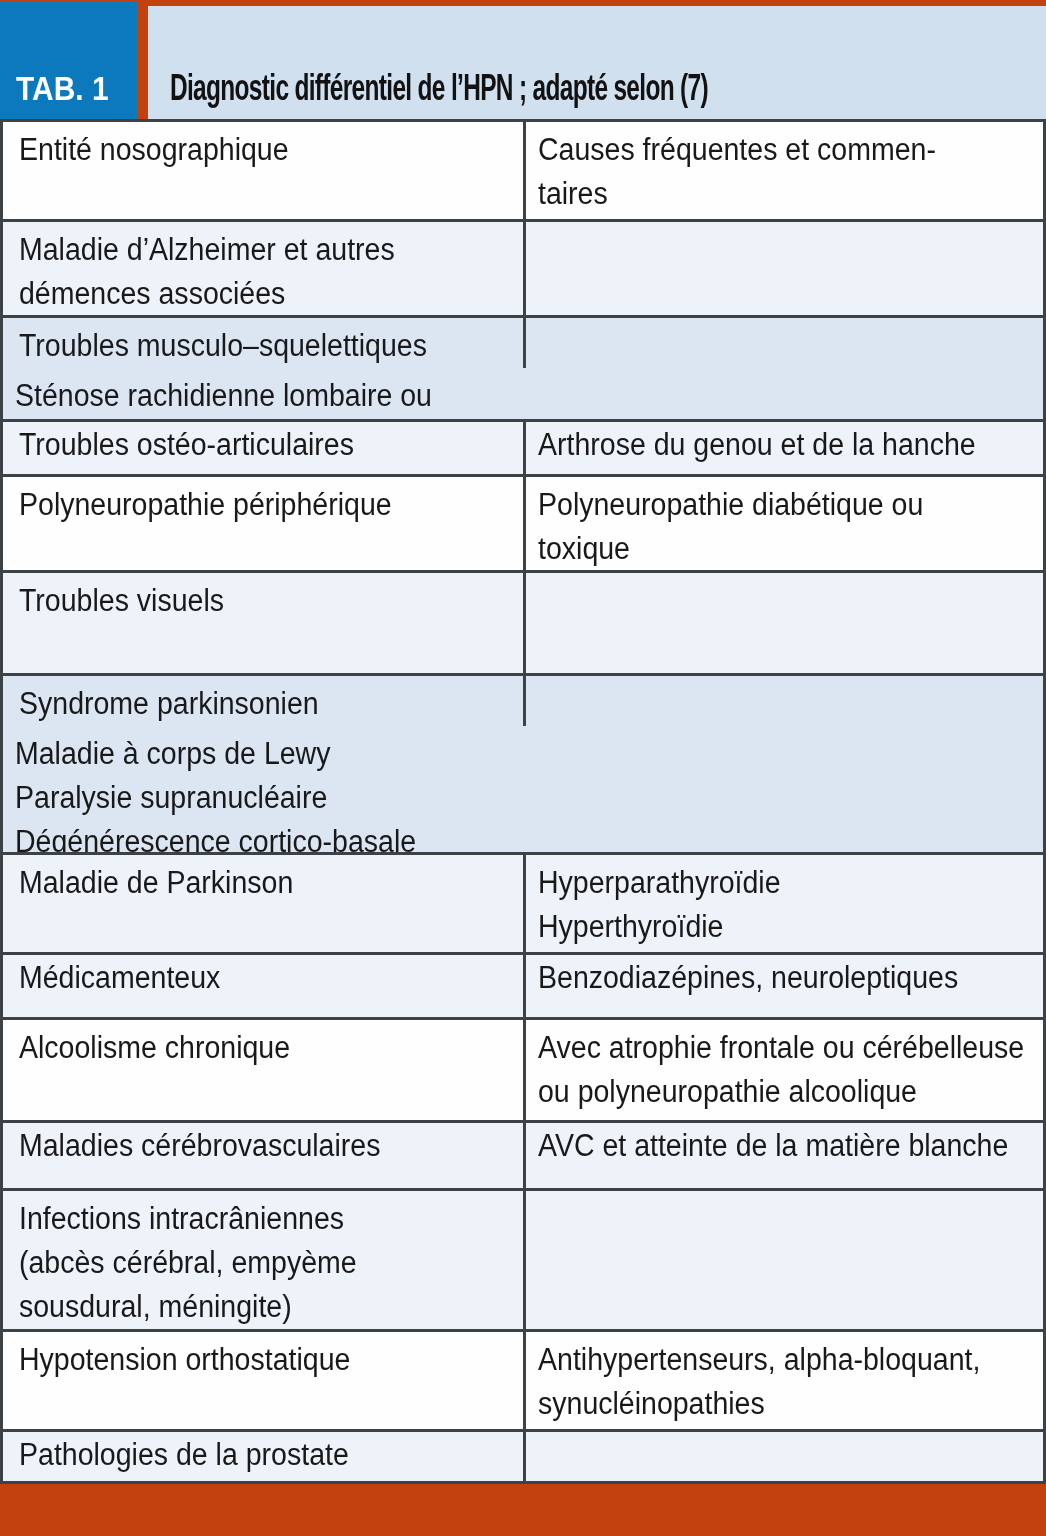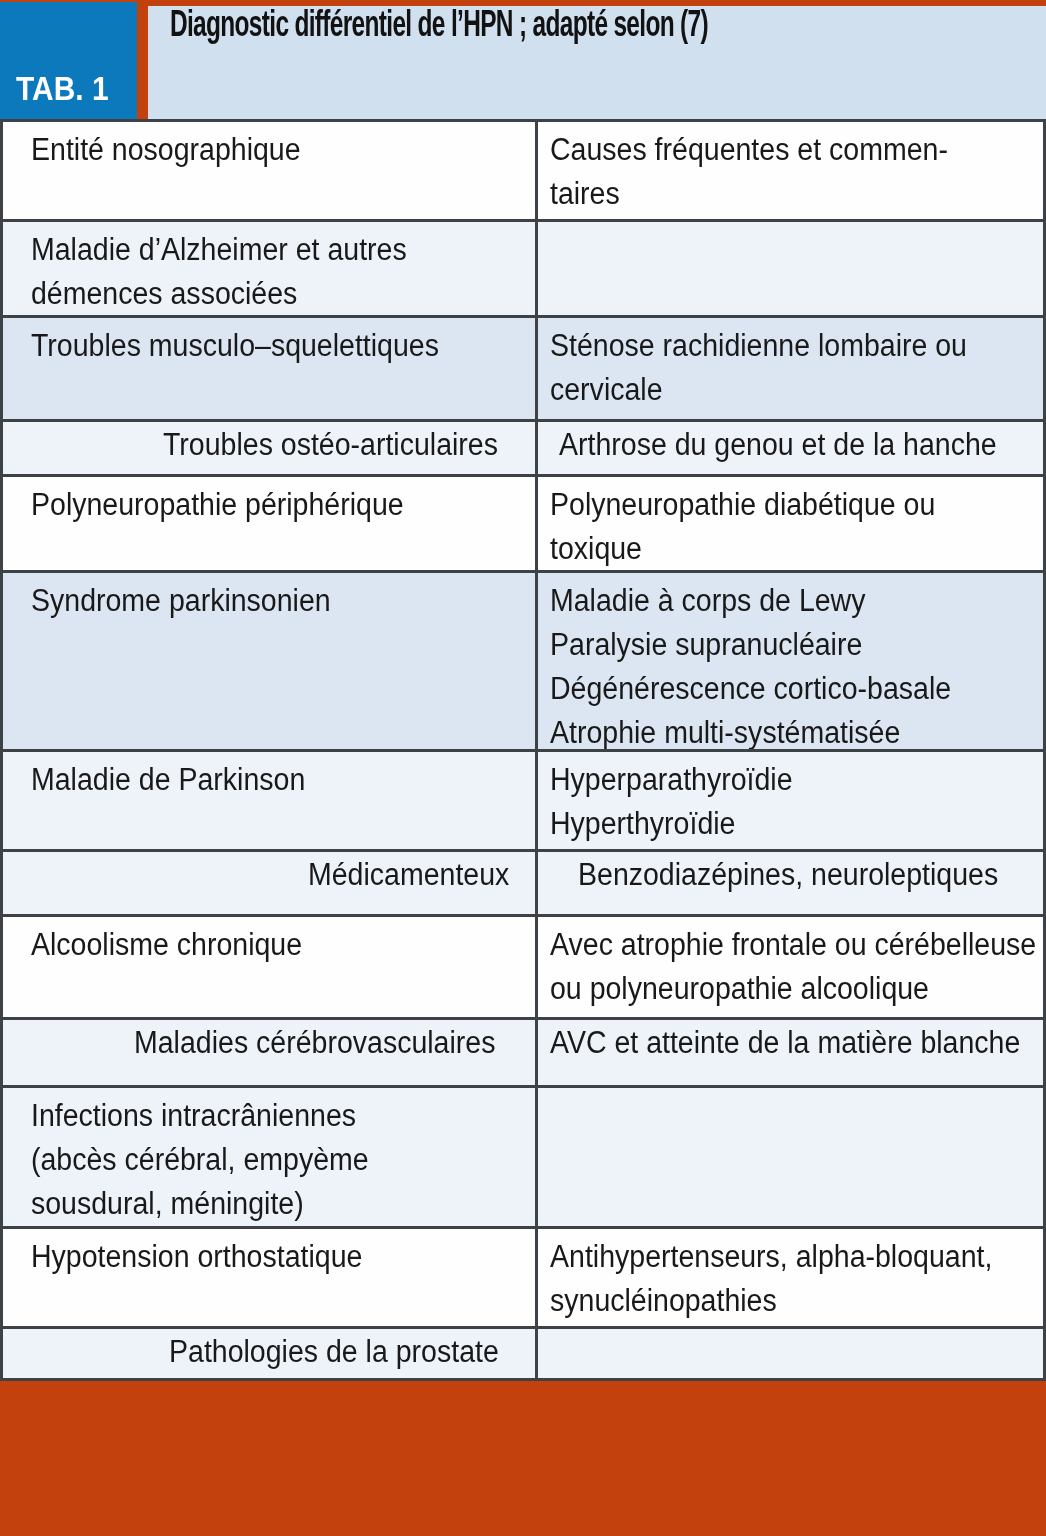--- a/index.html
+++ b/index.html
@@ -29,60 +29,59 @@
   }
   .tab-label{
     display:inline-block;
     font-weight:bold;font-size:34px;line-height:1;
     color:#ffffff;white-space:pre;
     transform:scaleX(0.88);transform-origin:0 100%;
   }
   .title-strip{
     position:absolute;left:148px;top:6px;width:898px;height:113px;
     background:var(--strip-blue);
-    display:flex;
+    display:flex;align-items:flex-end;
     padding:0 0 13px 22px;box-sizing:border-box;
   }
   .title-text{
     display:inline-block;
     font-weight:bold;font-size:36px;line-height:1;
     letter-spacing:-1px;color:#121212;white-space:pre;
     transform:scaleX(0.68);transform-origin:0 100%;
   }
   
   .dtable{
     position:absolute;left:0;top:119px;width:1046px;
     box-sizing:border-box;
     border:3px solid var(--border);
     background:#ffffff;
   }
   .trow{
     display:flex;
     box-sizing:border-box;
     border-bottom:3px solid var(--border);
-    padding-left:12px;
   }
   .trow:last-child{border-bottom:none;}
   .cell{
     box-sizing:border-box;overflow:hidden;
     padding:6px 8px 0 16px;
   }
   .cell.left{width:523px;border-right:3px solid var(--border);}
   .cell.right{flex:1;padding-left:12px;}
-  .trow.compact .cell{padding-top:1px;text-align:right;}
+  .trow.compact .cell{padding-top:1px;}
   .txt{
     display:inline-block;
     font-size:31px;line-height:44px;
     white-space:pre;
     transform:scaleX(0.92);transform-origin:0 0;
   }
   
   .shade-white{background:var(--row-white);}
   .shade-light{background:var(--row-light);}
-  .shade-medium{background:var(--row-medium);}
+  .shade-medium{background:var(--row-medium);flex-direction:column;}
   
   .h100{height:100px}.h96{height:96px}.h104{height:104px}.h55{height:55px}
   .h103{height:103px}.h179{height:179px}.h140{height:100px}.h57{height:65px}
   .h52{height:68px}.h141{height:141px}.h60{height:49px}
 </style>
 </head>
 <body>
 
 <div class="page">
 
@@ -137,20 +136,28 @@
     <div class="trow h96 shade-white">
       <div class="cell left">
         <span class="txt">Polyneuropathie périphérique</span>
       </div>
       <div class="cell right">
         <span class="txt">Polyneuropathie diabétique ou
 toxique</span>
       </div>
     </div>
 
+    <div class="trow h103 shade-light">
+      <div class="cell left">
+        <span class="txt">Troubles visuels</span>
+      </div>
+      <div class="cell right">
+        <span class="txt"></span>
+      </div>
+    </div>
 
     <div class="trow h179 shade-medium">
       <div class="cell left">
         <span class="txt">Syndrome parkinsonien</span>
       </div>
       <div class="cell right">
         <span class="txt">Maladie à corps de Lewy
 Paralysie supranucléaire
 Dégénérescence cortico-basale
 Atrophie multi-systématisée</span>

